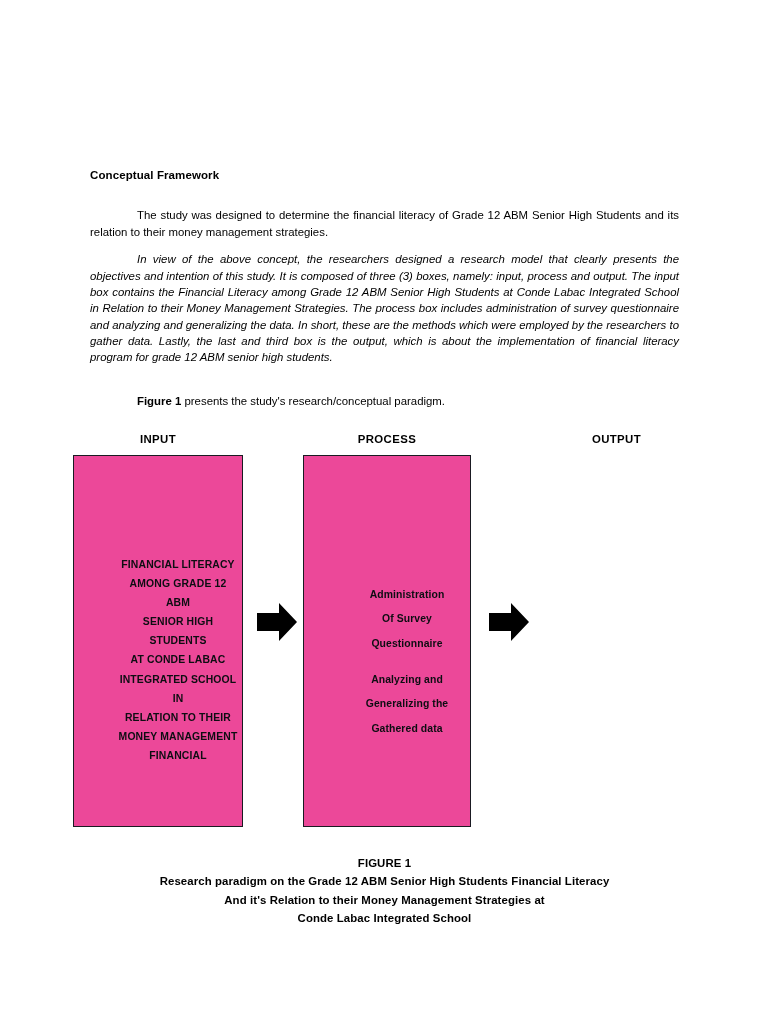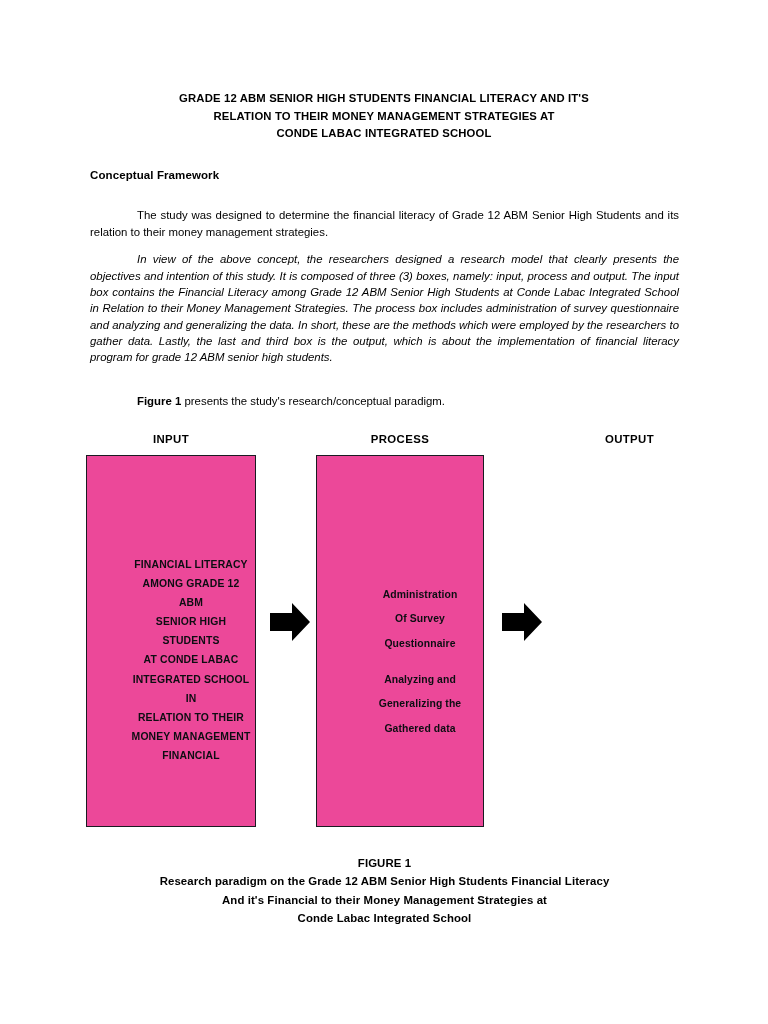--- a/index.html
+++ b/index.html
@@ -57,21 +57,21 @@
     text-align: justify;
     text-indent: 47px;
   }
   .para.p1 { top: 196px; }
   .para.p2 { top: 240px; font-style: italic; }
   .para.p3 { top: 382px; text-align: left; }
 
   .para b { font-weight: bold; }
 
   
-  .diagram { position: absolute; left: 13px; top: 0; width: 608px; height: 1024px; }
+  .diagram { position: absolute; left: 0; top: 0; width: 608px; height: 1024px; }
 
   .col-header {
     position: absolute;
     top: 433px;
     font-weight: bold;
     font-size: 11.4px;
     letter-spacing: 0.4px;
     text-align: center;
   }
   .col-header.h-input   { left: 73px;  width: 170px; }
@@ -146,25 +146,20 @@
     line-height: 18.4px;
     letter-spacing: 0.1px;
   }
   .figure-caption div { white-space: nowrap; }
 </style>
 </head>
 <body>
 
 <div class="page">
 
-  <div class="doc-title">
-    <div>GRADE 12 ABM SENIOR HIGH STUDENTS FINANCIAL LITERACY AND IT'S</div>
-    <div>RELATION TO THEIR MONEY MANAGEMENT STRATEGIES AT</div>
-    <div>CONDE LABAC INTEGRATED SCHOOL</div>
-  </div>
 
   <div class="section-heading">Conceptual Framework</div>
 
   <p class="para p1">The study was designed to determine the financial literacy of Grade 12 ABM Senior High Students and its relation to their money management strategies.</p>
   <p class="para p2">In view of the above concept, the researchers designed a research model that clearly presents the objectives and intention of this study. It is composed of three (3) boxes, namely: input, process and output. The input box contains the Financial Literacy among Grade 12 ABM Senior High Students at Conde Labac Integrated School in Relation to their Money Management Strategies. The process box includes administration of survey questionnaire and analyzing and generalizing the data. In short, these are the methods which were employed by the researchers to gather data. Lastly, the last and third box is the output, which is about the implementation of financial literacy program for grade 12 ABM senior high students.</p>
   <p class="para p3"><b>Figure 1</b><span> presents the study's research/conceptual paradigm.</span></p>
 
   <div class="diagram">
 
     <div class="col-header h-input">INPUT</div>
@@ -207,17 +202,17 @@
       <svg viewBox="0 0 44 44" xmlns="http://www.w3.org/2000/svg" aria-hidden="true">
         <polygon points="2,13 24,13 24,3 42,22 24,41 24,31 2,31" fill="#000000"></polygon>
       </svg>
     </div>
 
   </div>
 
   <div class="figure-caption">
     <div>FIGURE 1</div>
     <div>Research paradigm on the Grade 12 ABM Senior High Students Financial Literacy</div>
-    <div>And it's Financial to their Money Management Strategies at</div>
+    <div>And it's Relation to their Money Management Strategies at</div>
     <div>Conde Labac Integrated School</div>
   </div>
 
 </div>
 
 </body></html>

